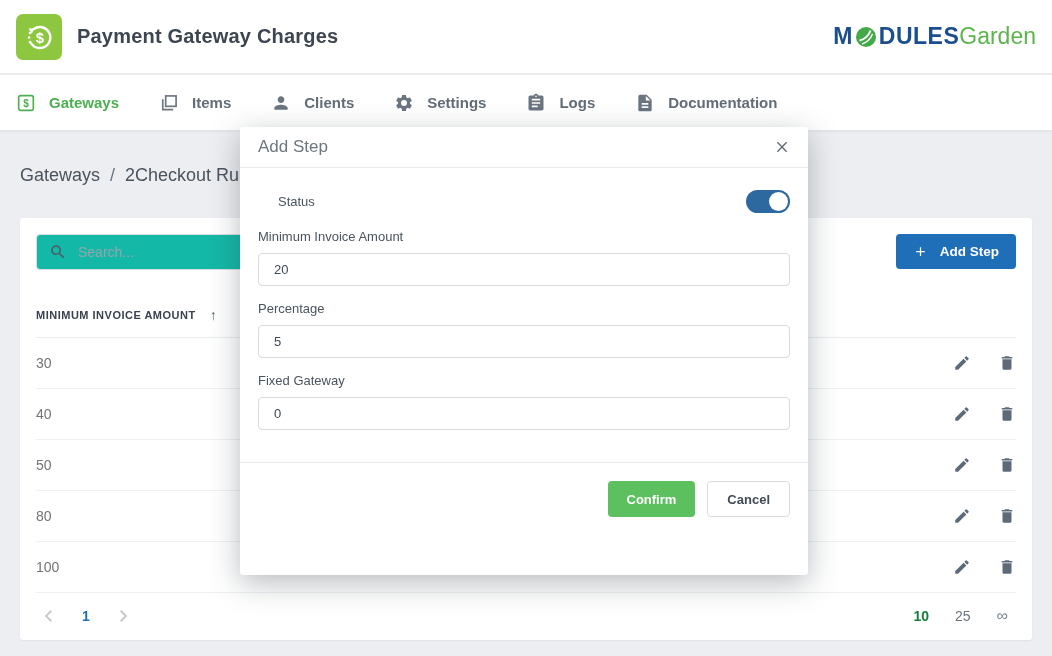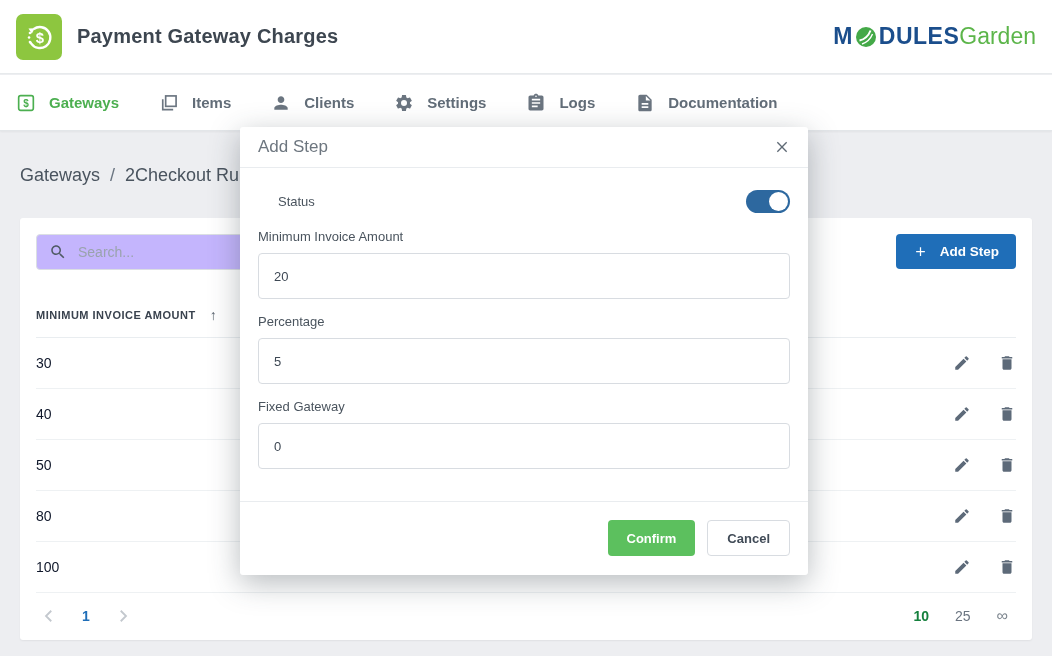--- a/index.html
+++ b/index.html
@@ -32,39 +32,39 @@
   .breadcrumb { position:absolute; top:165px; left:20px; display:flex; gap:10px;
                 font-size:18px; color:#4a545f; }
   .breadcrumb .bc-link { cursor:pointer; }
   .breadcrumb .bc-sep { color:#6a7480; }
 
   
   .card { position:absolute; top:218px; left:20px; width:1012px; height:422px; background:#fff;
           border-radius:3px; box-shadow:0 1px 2px rgba(0,0,0,.06); padding:16px 16px 0 16px; }
   .toolbar { display:flex; align-items:flex-start; justify-content:space-between; height:36px; }
   .search-box { width:392px; height:36px; border:1px solid #dbdfe3; border-radius:4px;
-                display:flex; align-items:center; padding:0 12px; gap:11px; background:#c4b5fd; }
+                display:flex; align-items:center; padding:0 12px; gap:11px; background:#14b8a6; }
   .search-box svg { flex:none; }
   .search-box input { border:none; outline:none; flex:1; font-size:14px; color:#3e4854;
                       font-family:inherit; background:transparent; }
   .search-box input::placeholder { color:#9aa3ad; }
   .btn-add { height:35px; background:#1f6eb8; color:#fff; border:none; border-radius:4px;
              font-size:13.5px; font-weight:bold; font-family:inherit; padding:0 17px;
              display:flex; align-items:center; gap:12px; cursor:pointer; }
   .btn-add svg { display:block; }
 
   .thead { margin-top:22px; height:46px; display:flex; align-items:center;
            border-bottom:1px solid #e9edf0; }
   .th-label { font-size:11px; font-weight:bold; color:#39424e; letter-spacing:.5px; cursor:pointer;
               display:flex; align-items:center; gap:14px; }
   .th-sort { font-size:14px; font-weight:normal; color:#555f6b; }
 
   .t-row { height:51px; display:flex; align-items:center; justify-content:space-between;
            border-bottom:1px solid #eef1f3; }
-  .t-val { font-size:14px; color:#0f172a; }
+  .t-val { font-size:14px; color:#737373; }
   .row-actions { display:flex; gap:27px; align-items:center; }
   .icon-btn { background:none; border:none; cursor:pointer; padding:0; display:flex; color:#5d6a79; }
 
   .pager { height:46px; display:flex; align-items:center; justify-content:space-between; }
   .pager-left { display:flex; align-items:center; gap:24px; padding-left:4px; }
   .pg-chevron { background:none; border:none; cursor:pointer; display:flex; color:#c3c8ce; padding:0; }
   .pg-num { font-size:14px; color:#1f6eb8; font-weight:bold; cursor:pointer; }
   .pager-right { display:flex; align-items:center; gap:26px; padding-right:8px; }
   .pg-size { font-size:14px; color:#6a7480; cursor:pointer; background:none; border:none; font-family:inherit; }
   .pg-size.active { color:#15803d; font-weight:bold; }
@@ -79,21 +79,21 @@
   .modal-close { background:none; border:none; cursor:pointer; display:flex; color:#5f6a75; padding:0; }
   .modal-body { padding:20px 18px 0 18px; }
   .status-row { display:flex; align-items:center; justify-content:space-between; height:26px;margin-left:20px; }
   .fld-label { font-size:13px; color:#4a545e; }
   .toggle { width:44px; height:23px; border-radius:12px; background:#2d689f; position:relative;
             cursor:pointer; flex:none; }
   .toggle .knob { position:absolute; top:2px; right:2px; width:19px; height:19px; border-radius:50%;
                   background:#fff; }
   .fgroup { margin-top:15px; }
   .fgroup .fld-label { display:block; margin-bottom:9px; }
-  .fgroup input { width:100%; height:46px; border:1px solid #d8dce1; border-radius:4px;
+  .fgroup input { width:100%; height:33px; border:1px solid #d8dce1; border-radius:4px;
                   font-size:13px; color:#3e4854; padding:0 15px; font-family:inherit; outline:none; }
   .modal-sep { border:none; border-top:1px solid #e9ecef; margin-top:32px; }
   .modal-foot { padding:18px; display:flex; gap:12px;justify-content:flex-end; }
   .btn-confirm { height:36px; padding:0 19px; background:#5cc05e; color:#fff; border:none;
                  border-radius:4px; font-size:13px; font-weight:bold; font-family:inherit; cursor:pointer; }
   .btn-cancel { height:36px; padding:0 19px; background:#fff; color:#414b57; border:1px solid #d8dce1;
                 border-radius:4px; font-size:13px; font-weight:bold; font-family:inherit; cursor:pointer; }
 </style>
 </head>
 <body>

